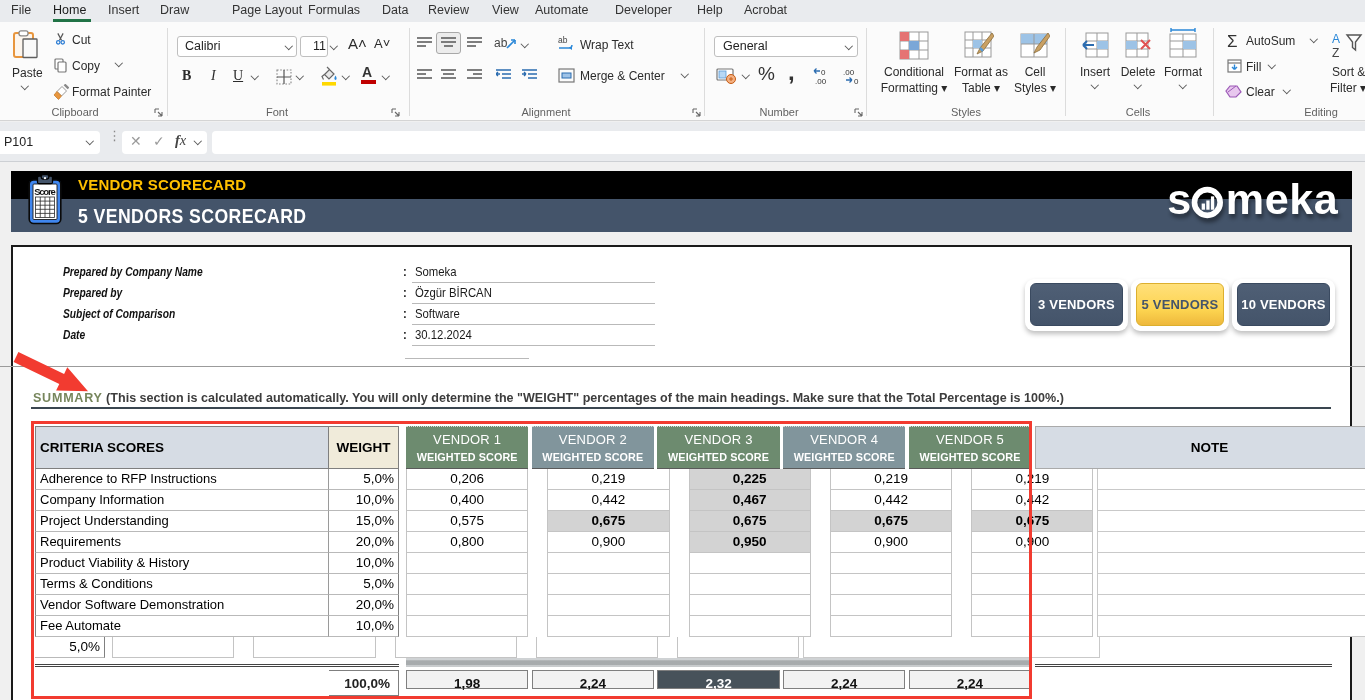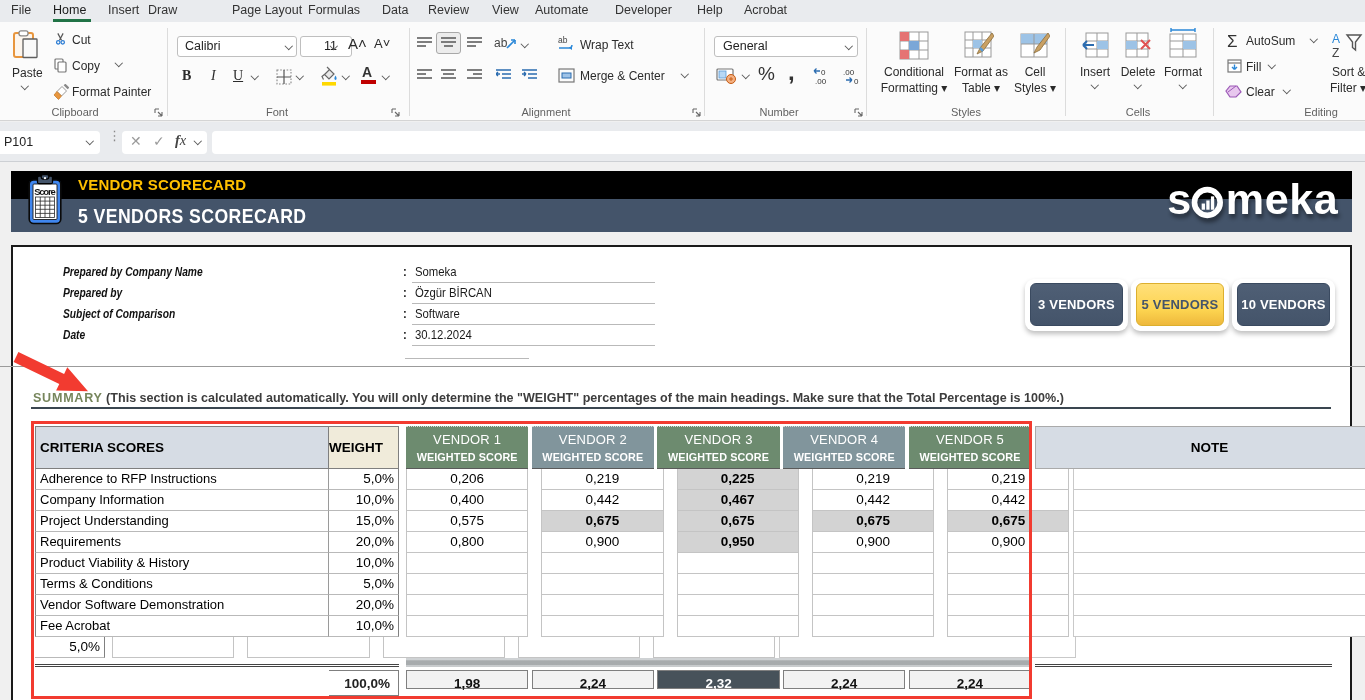--- a/index.html
+++ b/index.html
@@ -33,33 +33,33 @@
   .btn-dark { background:linear-gradient(#4f5f75,#44546a); color:#fff; border:1px solid #3a4a60; }
   .btn-yel { background:linear-gradient(#ffe07a 0%,#fcd34f 65%,#eeb83c 100%); color:#44546a; border:1px solid #dcaf2e; }
   .tv.hl { background:#d3d3d3 !important; font-weight:bold; }
   .vhead { position:absolute; top:263.5px; width:122.3px; height:43.5px; background:#6d8b6f; color:#fff; text-align:center; border-top:1px dotted #d8ded8; border-bottom:1px solid #5a5a5a; }
   .vhead.vg { background:#81959c; }
   .vhead .v1 { font-size:13px; padding-top:5px; letter-spacing:0.2px; }
   .vhead .v2 { font-size:10.8px; font-weight:bold; padding-top:4px; letter-spacing:0.1px; }
   .trow { position:absolute; left:35px; height:20.9px; display:flex; font-size:13px; line-height:20px; }
   .tc { width:294px; border-left:1px solid #808080; border-right:1px solid #9a9a9a; border-bottom:1px solid #b9b9b9; padding-left:4px; background:#fff; }
   .tw { width:70px; border-right:1px solid #808080; border-bottom:1px solid #b9b9b9; text-align:right; padding-right:4px; background:#fff; font-size:13.5px; }
-  .tv { width:122.3px; margin-left:13px; border:1px solid #c4c4c4; border-top:none; text-align:center; background:#fff; font-size:13.5px; }
+  .tv { width:122.3px; margin-left:19px; border:1px solid #c4c4c4; border-top:none; text-align:center; background:#fff; font-size:13.5px; }
   .tv.first { margin-left:7px; }
   .tn { width:297px; margin-left:3.9px; border:1px solid #c9c9c9; border-top:none; background:#fff; }
   .tot { position:absolute; top:508px; width:122.3px; height:19px; background:#f2f2f2; border:1px solid #7f7f7f; text-align:center; font-weight:bold; font-size:13.5px; line-height:25px; color:#111; }
   .tot.totd { background:#47525a; color:#fff; }
 </style>
 </head>
 <body>
 <div class="abs" id="tabrow">
   <span class="tab" style="left:11px;">File</span>
   <span class="tab" style="left:53px;color:#1a1a1a;">Home</span>
   <span class="tab" style="left:108px;">Insert</span>
-  <span class="tab" style="left:148px;">Draw</span>
+  <span class="tab" style="left:160px;">Draw</span>
   <span class="tab" style="left:232px;">Page Layout</span>
   <span class="tab" style="left:308px;">Formulas</span>
   <span class="tab" style="left:382px;">Data</span>
   <span class="tab" style="left:428px;">Review</span>
   <span class="tab" style="left:492px;">View</span>
   <span class="tab" style="left:535px;">Automate</span>
   <span class="tab" style="left:615px;">Developer</span>
   <span class="tab" style="left:697px;">Help</span>
   <span class="tab" style="left:744px;">Acrobat</span>
   <div style="position:absolute;left:53px;top:19px;width:38px;height:3px;background:#217346;"></div>
@@ -115,21 +115,21 @@
   <span class="chev" style="left:115px;top:37px;"></span>
   <svg class="abs" style="left:53px;top:62px;" width="16" height="16" viewBox="0 0 16 16">
       <path d="M11.5 0.5 l4 4" stroke="#888" stroke-width="2.4"></path>
       <path d="M4 7.5 l5 -5 4.5 4.5 -5 5 z" fill="#fff" stroke="#999" stroke-width="1"></path>
       <path d="M4 7.5 l4.5 4.5 -3 3.5 -4.5 -4.5 z" fill="#e8963e" stroke="#c87f2f" stroke-width="0.8"></path>
     </svg>
   <div class="rtext" style="left:72px;top:63px;">Format Painter</div>
 
   <div class="combo" style="left:177px;top:14px;width:120px;height:21px;line-height:19px;padding-left:7px;">Calibri</div>
   <span class="chev" style="left:285px;top:20px;"></span>
-  <div class="combo" style="left:300px;top:14px;width:52px;height:21px;line-height:19px;padding-left:23px;">11</div>
+  <div class="combo" style="left:300px;top:14px;width:28px;height:21px;line-height:19px;padding-left:12px;">11</div>
   <span class="chev" style="left:330px;top:20px;"></span>
   <div class="rtext" style="left:348px;top:13px;font-size:15px;">A˄</div>
   <div class="rtext" style="left:374px;top:14px;font-size:13px;">A˅</div>
   <div class="rtext" style="left:182px;top:46px;font-weight:bold;font-size:14px;font-family:'Liberation Serif',serif;">B</div>
   <div class="rtext" style="left:211px;top:46px;font-style:italic;font-size:14px;font-family:'Liberation Serif',serif;">I</div>
   <div class="rtext" style="left:233px;top:46px;font-size:14px;text-decoration:underline;font-family:'Liberation Serif',serif;">U</div>
   <span class="chev" style="left:251px;top:50px;"></span>
   <svg class="abs" style="left:276px;top:47px;" width="16" height="16" viewBox="0 0 16 16">
       <rect x="1" y="1" width="14" height="14" fill="none" stroke="#888" stroke-dasharray="1.6 1.6" stroke-width="1.1"></rect>
       <path d="M8 1 v14 M1 8 h14" stroke="#555" stroke-width="1.2"></path>
@@ -372,21 +372,21 @@
   <div class="btn-in btn-yel" style="left:1136px;top:121px;width:88px;height:43px;line-height:42px;">5 VENDORS</div>
   <div class="btn-outer" style="left:1232px;top:117px;width:103px;height:52px;"></div>
   <div class="btn-in btn-dark" style="left:1237px;top:121px;width:93px;height:43px;line-height:42px;">10 VENDORS</div>
 
   <div class="abs" style="left:0;top:204px;width:1365px;height:1px;background:#9b9b9b;"></div>
 
   <div class="abs" style="left:33px;top:228px;font-size:13.5px;font-weight:bold;white-space:nowrap;transform:scaleX(0.93);transform-origin:0 0;"><span style="color:#77865c;letter-spacing:0.8px;">SUMMARY</span> <span style="color:#3d3d3d;">(This section is calculated automatically. You will only determine the "WEIGHT" percentages of the main headings. Make sure that the Total Percentage is 100%.)</span></div>
   <div class="abs" style="left:31px;top:244.5px;width:1300px;height:2.5px;background:#3a4650;"></div>
 
   <div class="abs" style="left:35px;top:263.5px;width:294px;height:43.5px;background:#d6dce4;border:1px solid #7f7f7f;font-size:13.5px;font-weight:bold;color:#000;line-height:42px;padding-left:4px;">CRITERIA SCORES</div>
-  <div class="abs" style="left:329px;top:263.5px;width:70px;height:43.5px;background:#f0ebda;border:1px solid #7f7f7f;border-left:none;font-size:13.5px;font-weight:bold;color:#000;line-height:42px;text-align:left;">WEIGHT</div>
+  <div class="abs" style="left:329px;top:263.5px;width:70px;height:43.5px;background:#f0ebda;border:1px solid #7f7f7f;border-left:none;font-size:13.5px;font-weight:bold;color:#000;line-height:42px;text-align:center;">WEIGHT</div>
   <div class="vhead" style="left:406px;">
       <div class="v1">VENDOR 1</div>
       <div class="v2">WEIGHTED SCORE</div>
     </div>
   <div class="vhead vg" style="left:531.7px;">
       <div class="v1">VENDOR 2</div>
       <div class="v2">WEIGHTED SCORE</div>
     </div>
   <div class="vhead" style="left:657.4px;">
       <div class="v1">VENDOR 3</div>
@@ -466,21 +466,21 @@
       <div class="tc">Vendor Software Demonstration</div>
       <div class="tw">20,0%</div>
       <div class="tv first"></div>
       <div class="tv"></div>
       <div class="tv"></div>
       <div class="tv"></div>
       <div class="tv"></div>
       <div class="tn"></div>
     </div>
   <div class="trow" style="top:453.79999999999995px;">
-      <div class="tc">Fee Acrobat</div>
+      <div class="tc">Fee Automate</div>
       <div class="tw">10,0%</div>
       <div class="tv first"></div>
       <div class="tv"></div>
       <div class="tv"></div>
       <div class="tv"></div>
       <div class="tv"></div>
       <div class="tn"></div>
     </div>
   <div class="trow" style="top:474.7px;">
       <div class="tw">5,0%</div>

